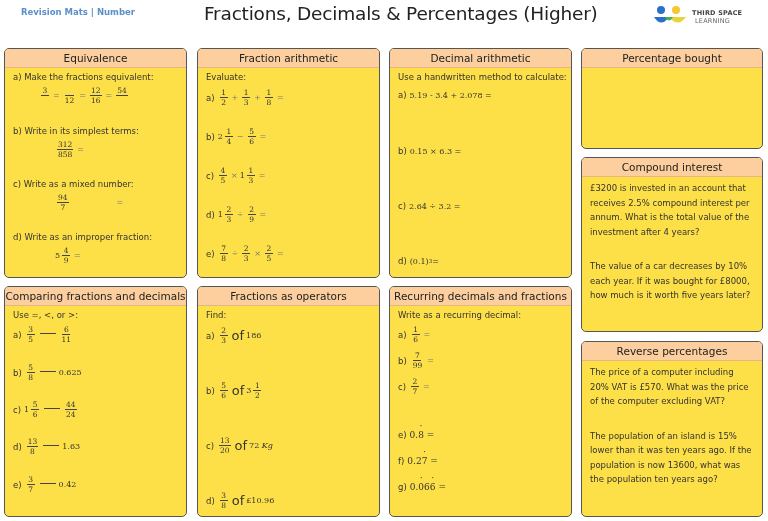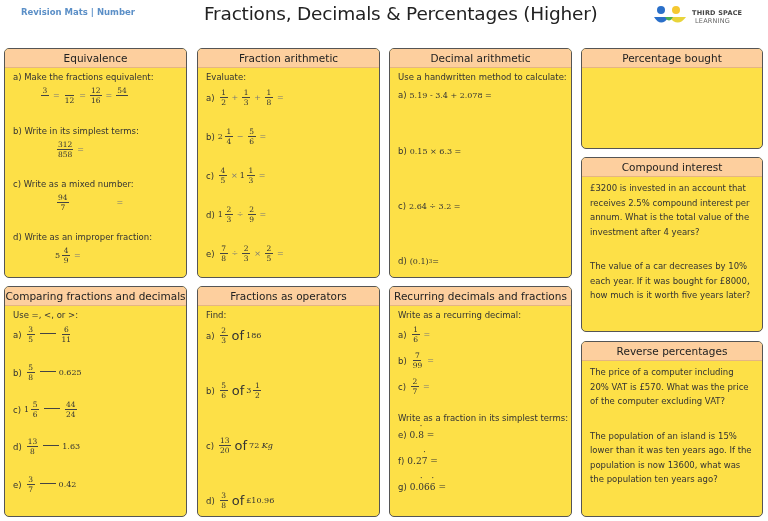--- a/index.html
+++ b/index.html
@@ -395,21 +395,20 @@
     <div class="q" style="top:71px;">
       <span class="lbl">c)</span>
       <span class="math">
           <span class="frac">
             <span class="n">2</span>
             <span class="d">7</span>
           </span>
           <span class="op">=</span>
         </span>
     </div>
-    <div class="q" style="top:107px;">Write as a fraction in its simplest terms:</div>
     <div class="q" style="top:124px;">
       <span class="lbl">e)</span>
       <span class="math" style="font-size:9px;">0.<span class="dot">8</span>&nbsp;=</span>
     </div>
     <div class="q" style="top:150px;">
       <span class="lbl">f)</span>
       <span class="math" style="font-size:9px;">0.2<span class="dot">7</span>&nbsp;=</span>
     </div>
     <div class="q" style="top:176px;">
       <span class="lbl">g)</span>

